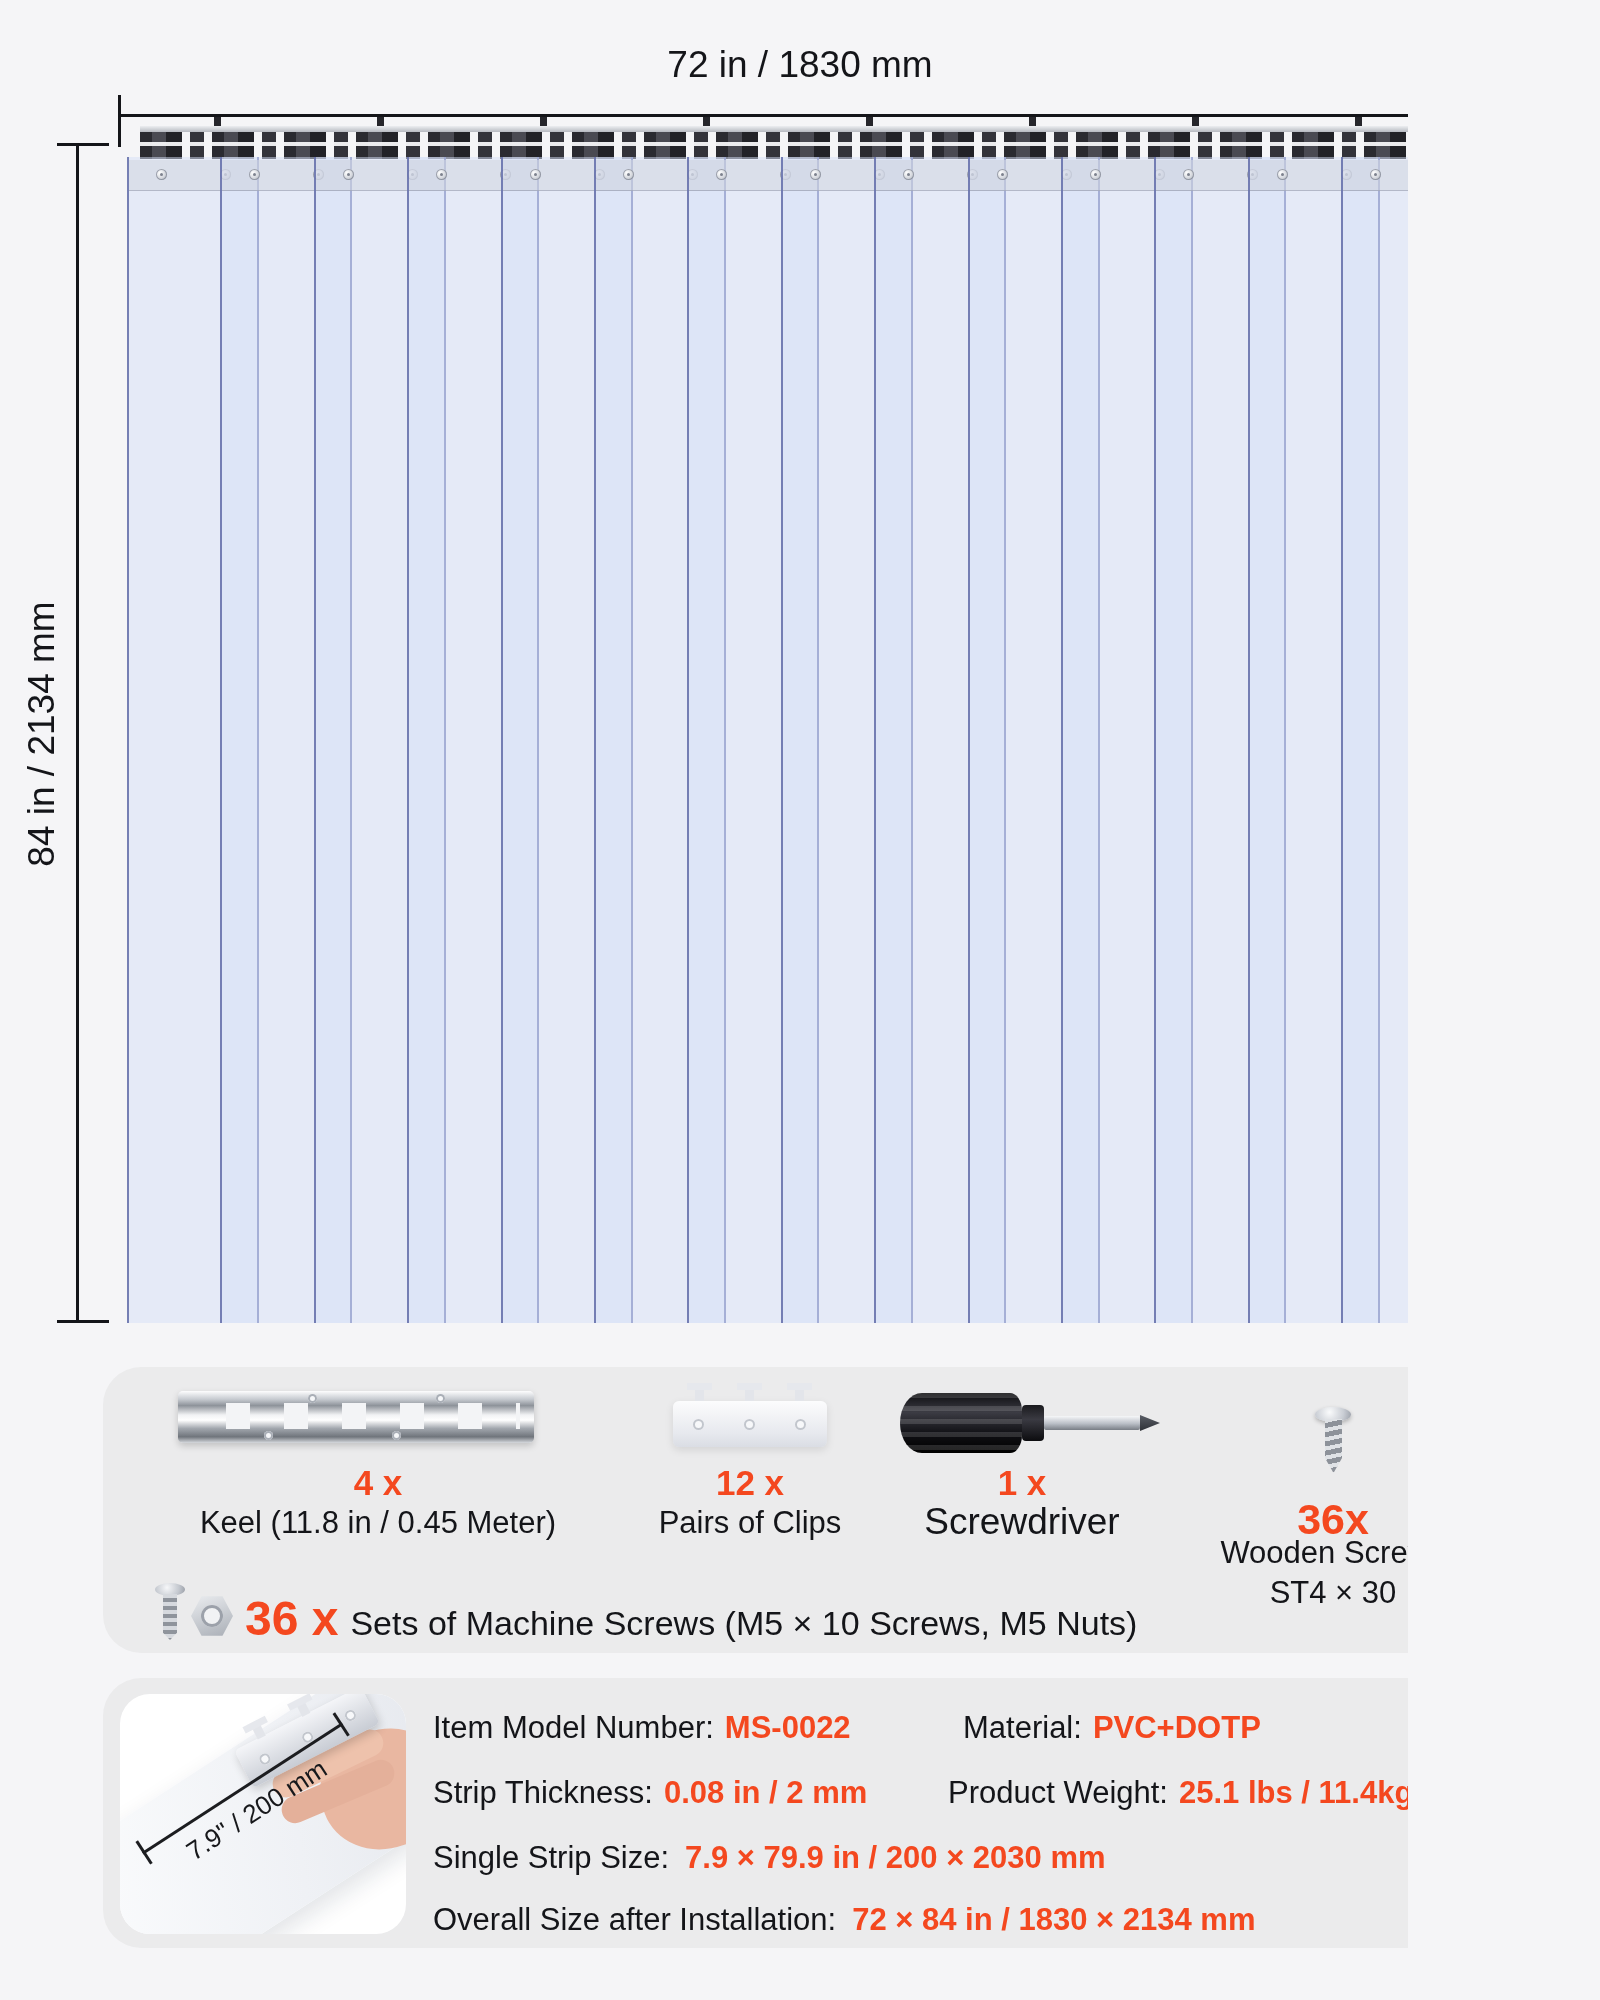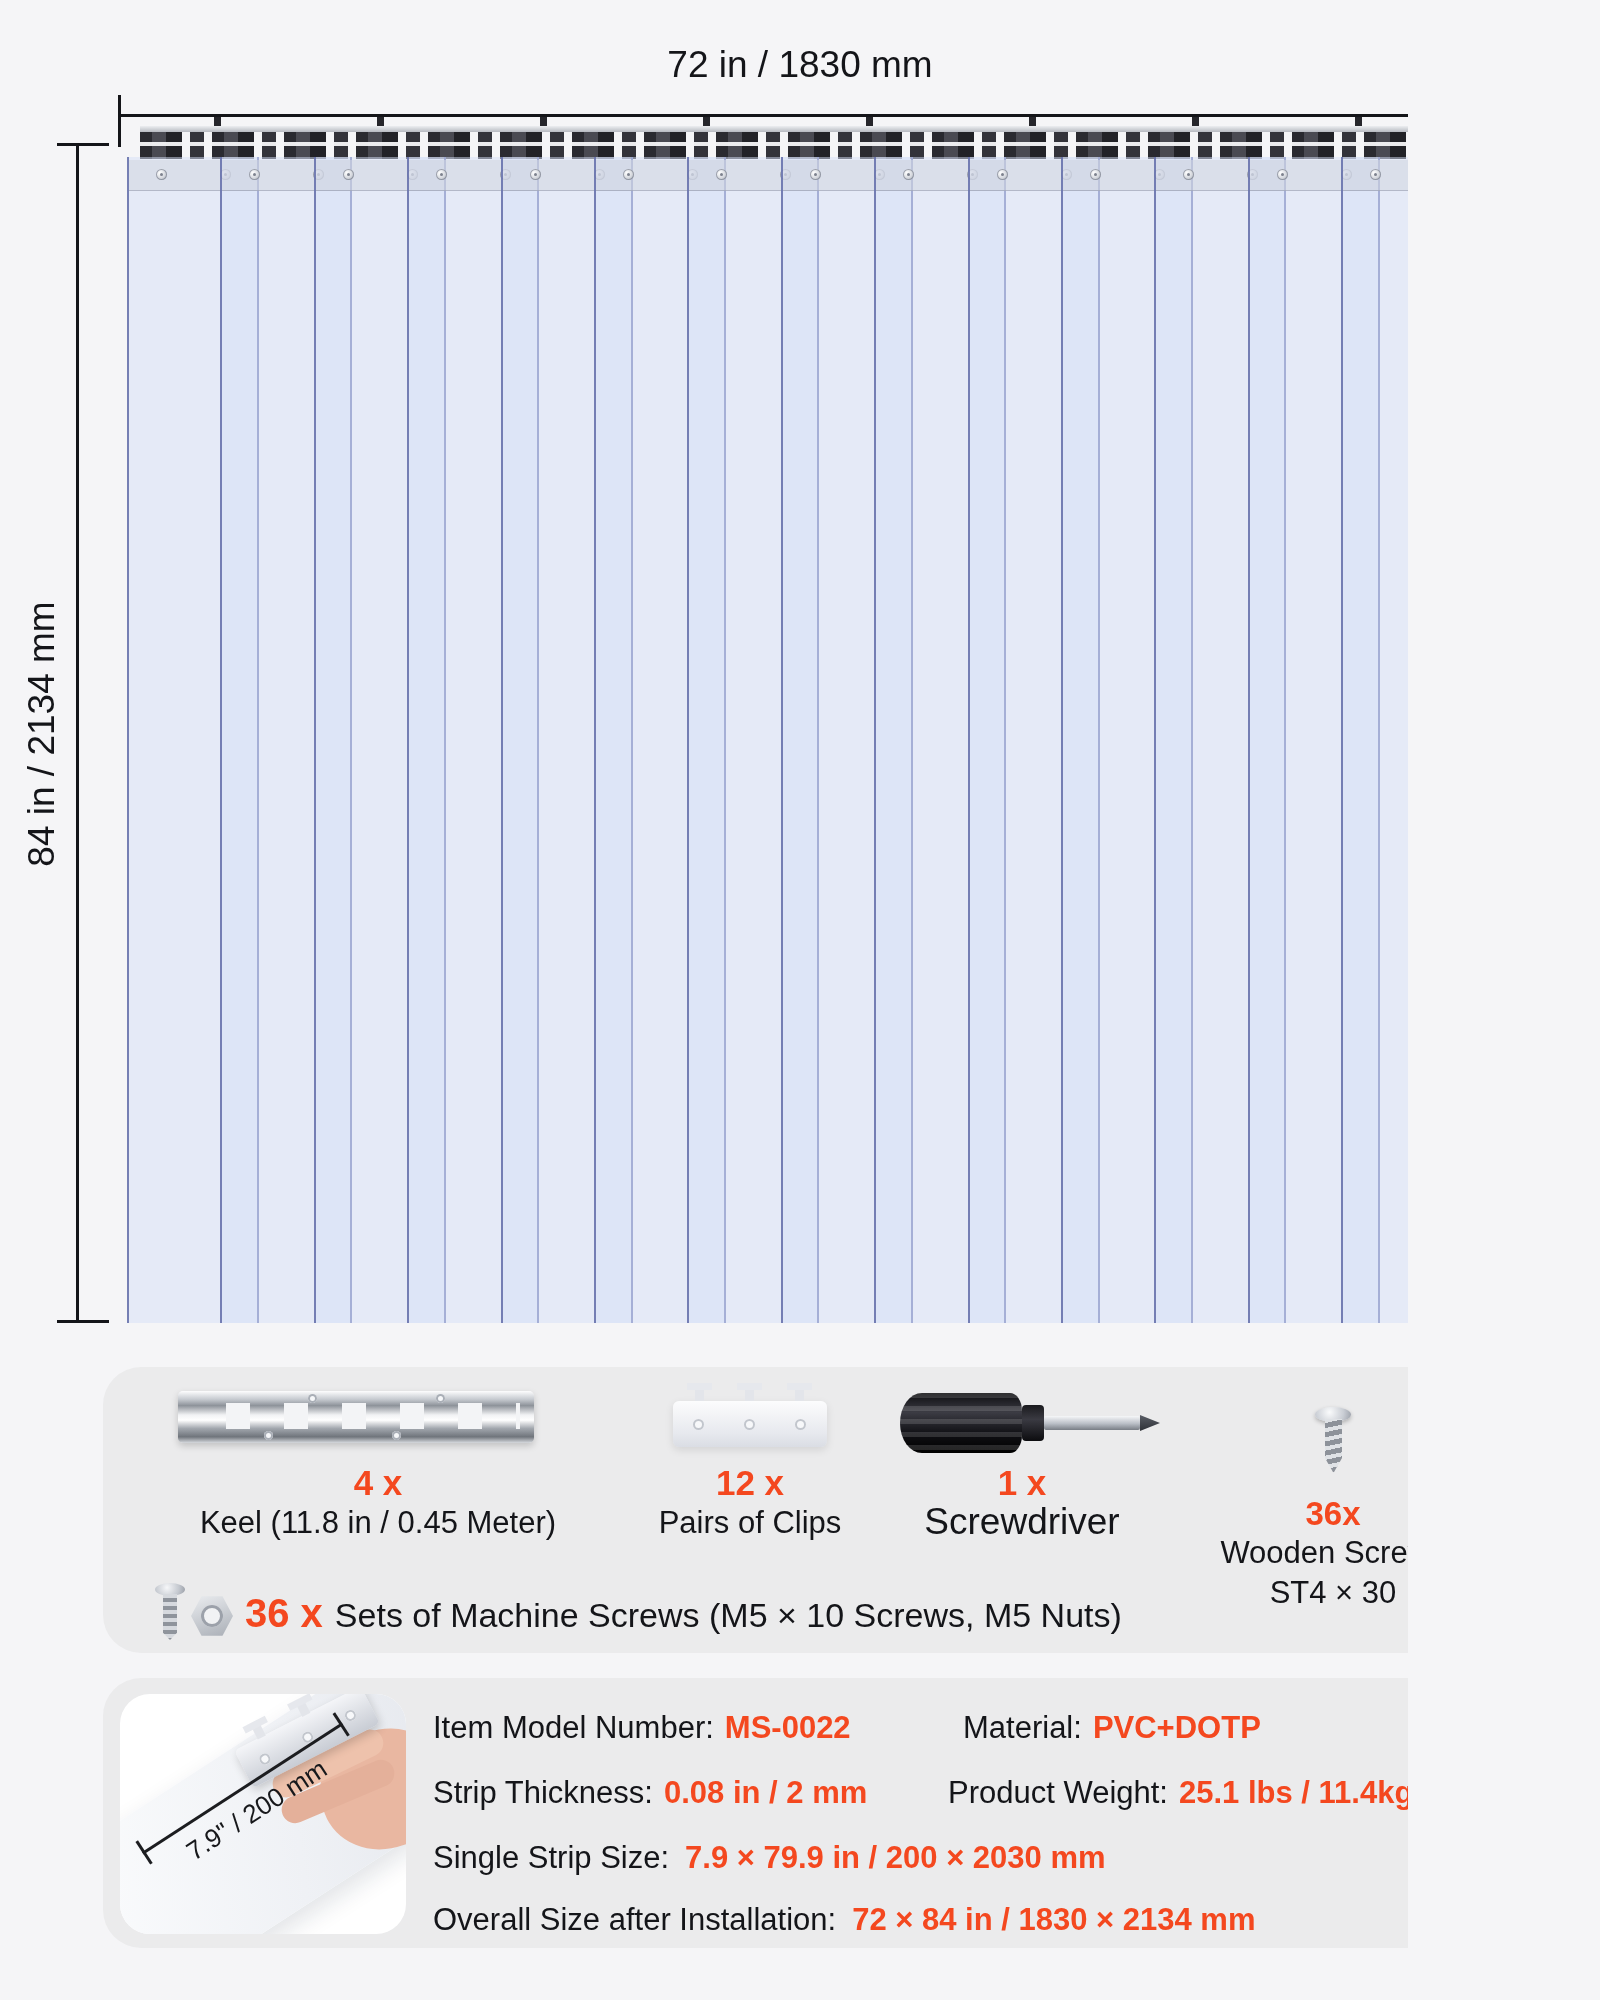--- a/index.html
+++ b/index.html
@@ -168,21 +168,21 @@
     background:linear-gradient(160deg,#eceef1,#a8adb5);
   }
   .nut-hole{
     position:absolute;left:98px;top:238px;width:22px;height:22px;border-radius:50%;
     background:#f1f2f4;box-shadow:inset 0 0 0 3px #9ca1aa;
   }
   .machine-row{
     position:absolute;left:142px;top:224px;display:flex;align-items:baseline;gap:12px;
     font-size:34px;white-space:nowrap;
   }
-  .machine-row .qty{font-size:40px;}
+  .machine-row .qty{font-size:48px;}
   
   .photo-tile{
     position:absolute;left:17px;top:16px;width:286px;height:240px;border-radius:30px;
     background:#ffffff;overflow:hidden;
   }
   .photo-strip{
     position:absolute;left:-62px;top:44px;width:430px;height:172px;border-radius:6px;
     background:linear-gradient(115deg,#fcfdfe 0%,#eff1f5 55%,#e3e6ec 100%);
     transform:rotate(-33deg);
     box-shadow:0 10px 24px rgba(20,30,60,0.12);
@@ -349,21 +349,21 @@
 
     <div class="sd-handle"></div>
     <div class="sd-collar"></div>
     <div class="sd-shaft"></div>
     <div class="sd-tip"></div>
     <div class="col-text qty" style="left:769px;top:96px;width:300px;">1 x</div>
     <div class="col-text item-label big" style="left:769px;top:134px;width:300px;">Screwdriver</div>
 
     <div class="wscrew-head"></div>
     <div class="wscrew-shaft"></div>
-    <div class="col-text qty" style="left:1080px;top:128px;width:300px;font-size:33px;">36x</div>
+    <div class="col-text qty" style="left:1080px;top:128px;width:300px;font-size:43px;">36x</div>
     <div class="col-text item-label" style="left:1080px;top:168px;width:300px;">Wooden Screws</div>
     <div class="col-text item-label" style="left:1080px;top:208px;width:300px;">ST4 × 30</div>
 
     <div class="mscrew-head"></div>
     <div class="mscrew-shaft"></div>
     <div class="nut"></div>
     <div class="nut-hole"></div>
     <div class="machine-row">
       <span class="qty">36 x</span>
       <span>Sets of Machine Screws (M5 × 10 Screws, M5 Nuts)</span>

